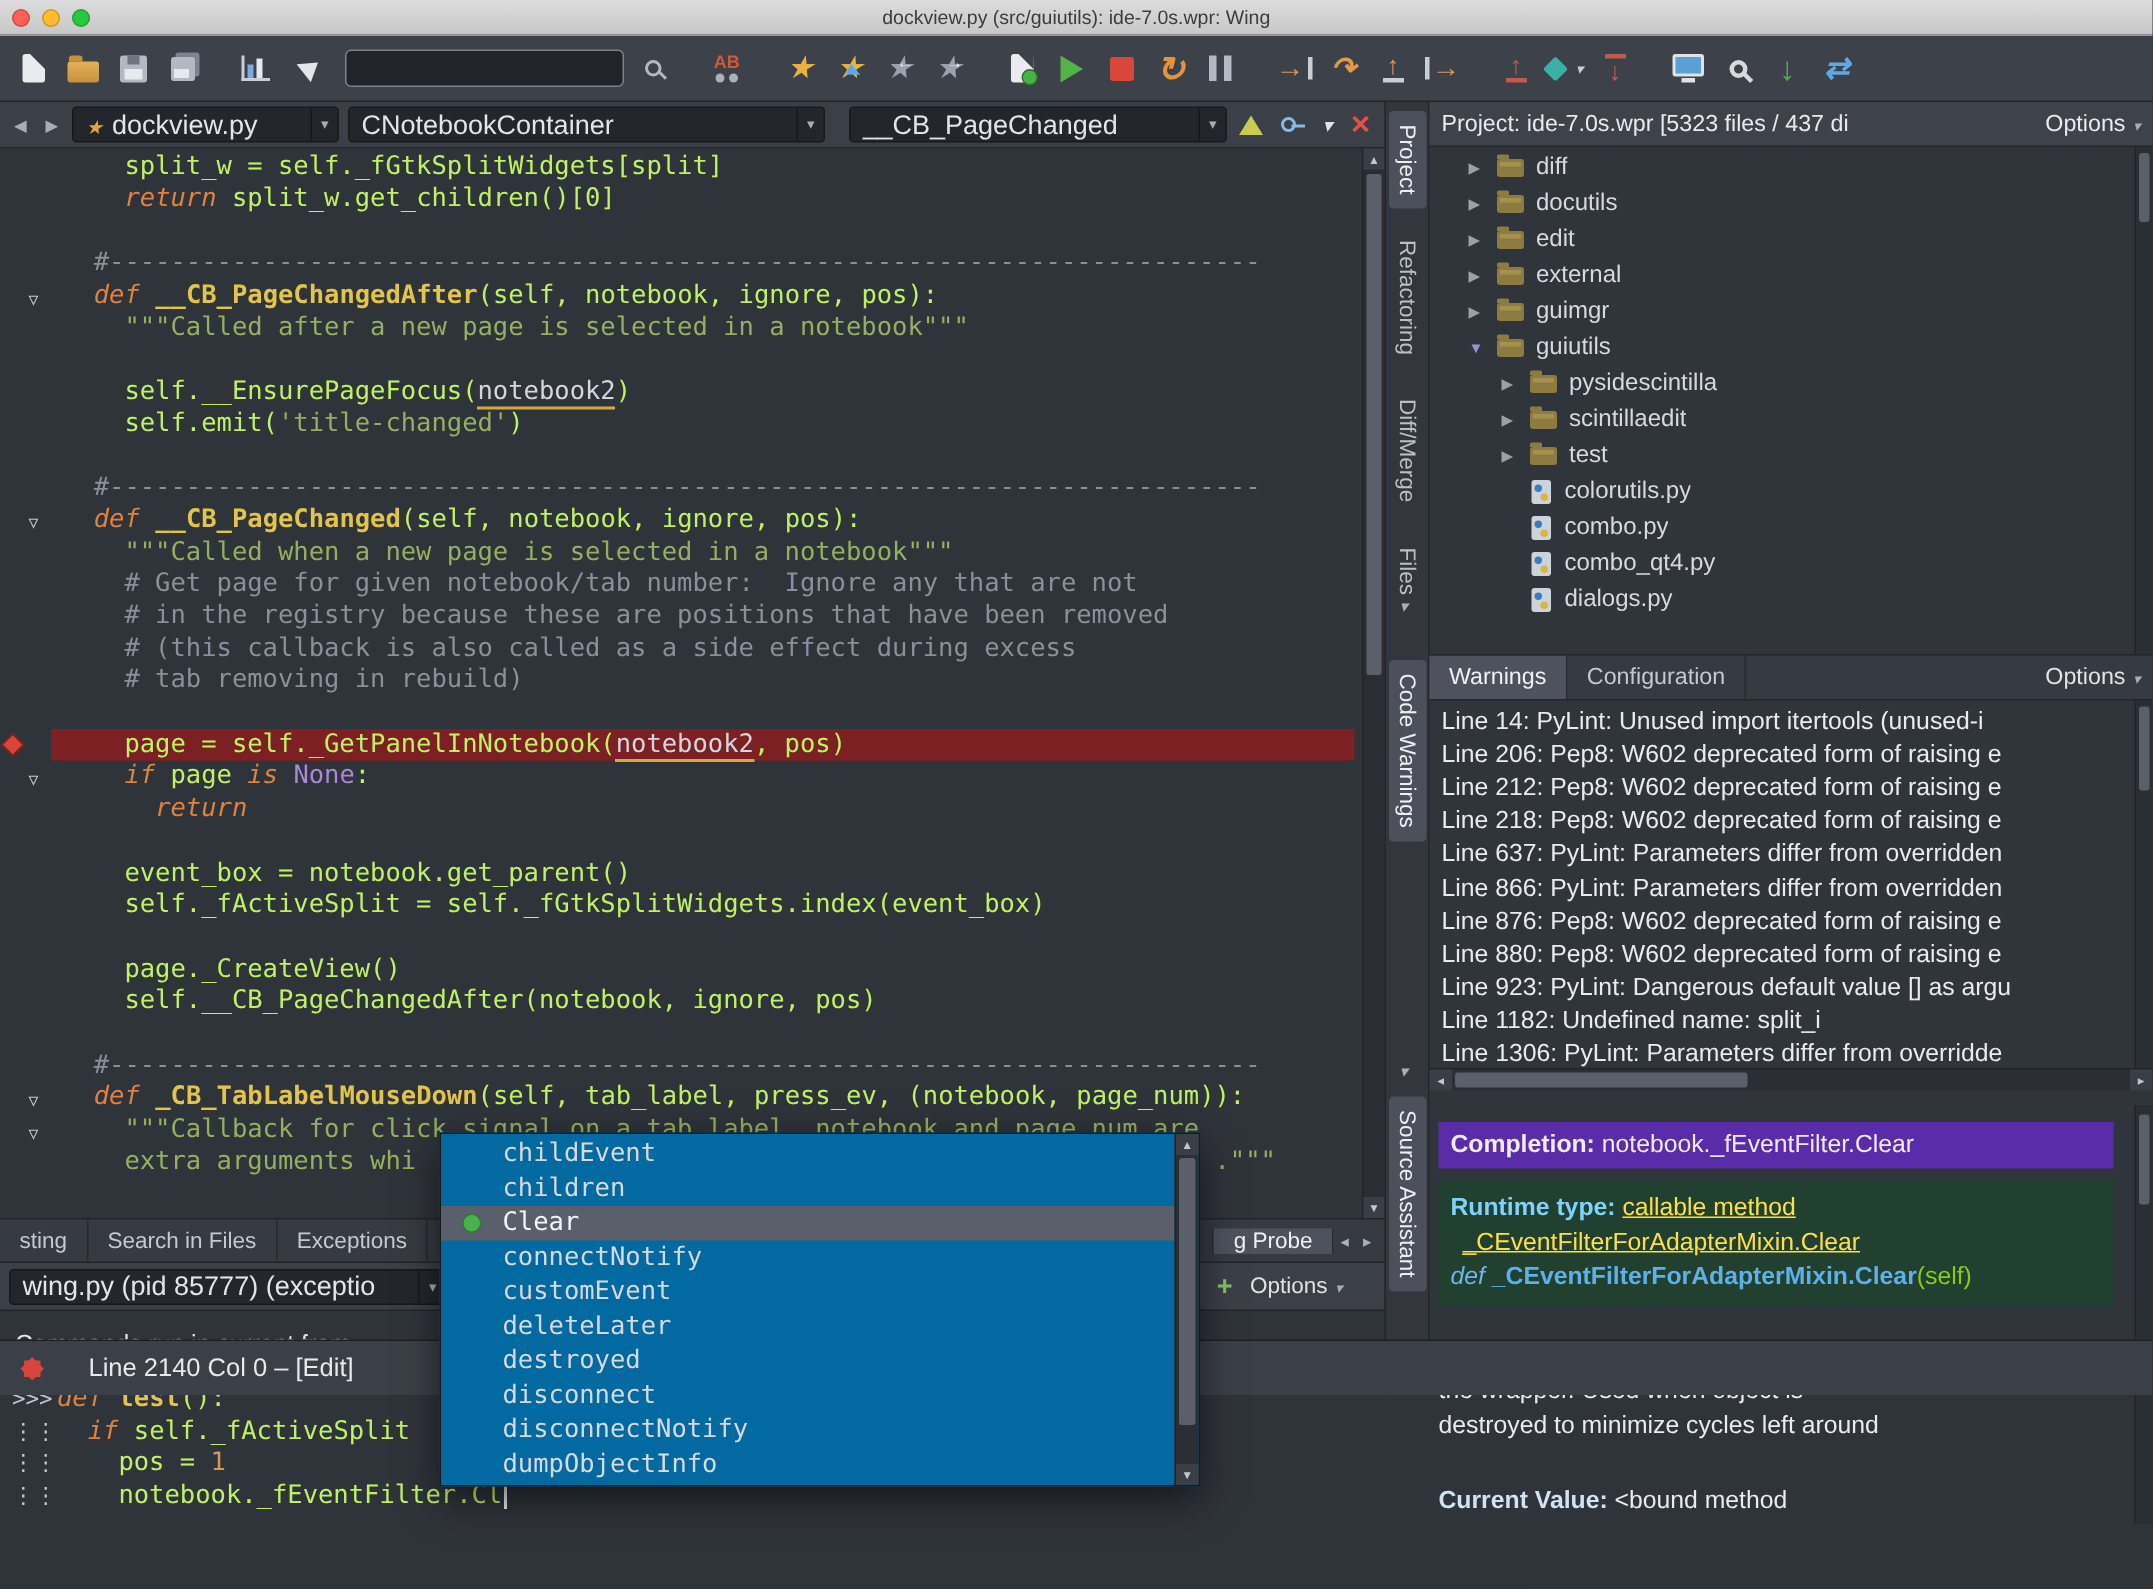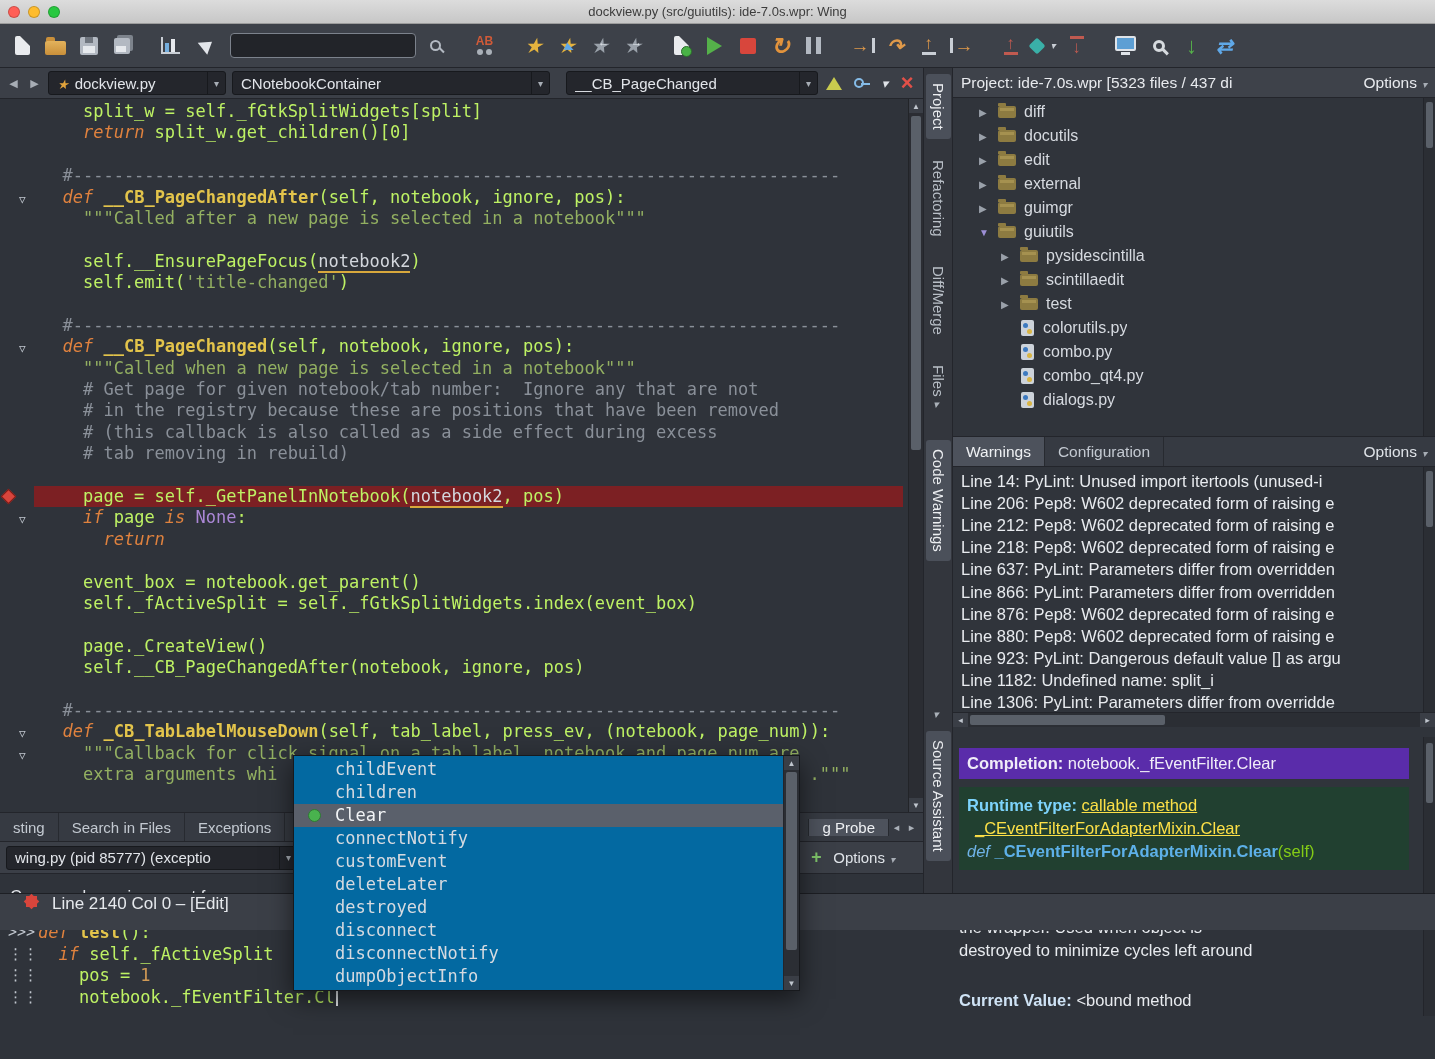--- a/index.html
+++ b/index.html
@@ -68,21 +68,21 @@
   .g-display::after{content:"";position:absolute;left:4px;bottom:-6px;width:9px;height:3px;background:#dfe3e8}
   .g-search-code{width:12px;height:12px;border:3px solid #d6dade;border-radius:50%;position:relative}
   .g-search-code::after{content:"";position:absolute;width:8px;height:3px;background:#d6dade;transform:rotate(45deg);right:-7px;bottom:-4px}
   .g-update::before{content:"↓";font-size:22px;font-weight:800;color:#55b14a}
   .g-sync::before{content:"⇄";font-size:20px;font-weight:bold;color:#5fa8e8}
 
   
   .ed-header{position:absolute;left:0;top:68px;width:923px;height:31px;background:#3b3f47;border-bottom:1px solid #23252b;display:flex;align-items:center;gap:6px;padding:0 6px}
   .nav{width:15px;text-align:center;color:#a7adb5;font-size:11px}
   .nav-back::before{content:"◀"}.nav-fwd::before{content:"▶"}
-  .dd{height:24px;background:#24262c;border:1px solid #17191d;border-radius:3px;display:flex;align-items:center;color:#e2e5ea;font-size:15px;padding-left:8px;overflow:hidden;white-space:nowrap}
+  .dd{height:24px;background:#24262c;border:1px solid #17191d;border-radius:3px;display:flex;align-items:center;color:#e2e5ea;font-size:18px;padding-left:8px;overflow:hidden;white-space:nowrap}
   .dd-label{overflow:hidden;white-space:nowrap;flex:1}
   .dd-arr{width:18px;align-self:stretch;border-left:1px solid #17191d;display:flex;align-items:center;justify-content:center;flex:none}
   .dd-arr::before{content:"▾";color:#a7adb5;font-size:10px}
   .dd-file{width:178px}.dd-scope{width:318px}.dd-symbol{width:252px;margin-left:10px}
   .star::before{content:"★";color:#e2a43c;font-size:13px;margin-right:6px}
   .ed-right{margin-left:auto;display:flex;align-items:center;gap:12px;padding-right:4px}
   .g-warn{width:0;height:0;border-left:8px solid transparent;border-right:8px solid transparent;border-bottom:13px solid #c9cb4e}
   .g-key{width:10px;height:10px;border:2px solid #85bce8;border-radius:50%;position:relative;margin-right:6px}
   .g-key::after{content:"";position:absolute;right:-8px;top:3px;width:9px;height:2px;background:#85bce8}
   .g-chev::before{content:"▾";color:#dfe3e8;font-size:13px}
@@ -202,21 +202,21 @@
   .ac-row.sel{background:#5a606b;color:#f2f4f6}
   .ac-ico{width:27px;display:flex;align-items:center;flex:none}
   .ac-ico.m::before{content:"";width:11px;height:11px;border-radius:50%;background:#49b24e;border:1px solid #2e7a33}
   .ac-sb{width:16px;background:#2b2e34;border-left:1px solid #23252b;position:relative;flex:none}
   .ac-btn{position:absolute;left:0;width:15px;height:14px;background:#3a3e46;display:flex;align-items:center;justify-content:center;color:#c0c6ce;font-size:8px}
   .ac-btn.up{top:0}.ac-btn.up::before{content:"▲"}
   .ac-btn.dn{bottom:0}.ac-btn.dn::before{content:"▼"}
   .ac-thumb{position:absolute;left:2px;right:2px;top:16px;height:178px;background:#5a6069;border-radius:2px;display:block}
 
   
-  .statusbar{position:absolute;left:0;bottom:0;width:100%;height:37px;background:#3b3f47;border-top:1px solid #1d1f24;display:flex;padding-left:24px;gap:13px;font-size:17px;color:#e6e9ed}
+  .statusbar{position:absolute;left:0;bottom:0;width:100%;height:37px;background:#3b3f47;border-top:1px solid #1d1f24;display:flex;align-items:center;padding-left:14px;gap:30px;font-size:17px;color:#e6e9ed}
   .sb-star{width:15px;height:15px;position:relative;flex:none}
   .sb-star::before,.sb-star::after{content:"";position:absolute;left:2px;top:2px;width:11px;height:11px;background:#d8453c}
   .sb-star::after{transform:rotate(45deg)}
 </style>
 </head>
 <body>
 
 <div class="screen">
 
   <div class="titlebar">

